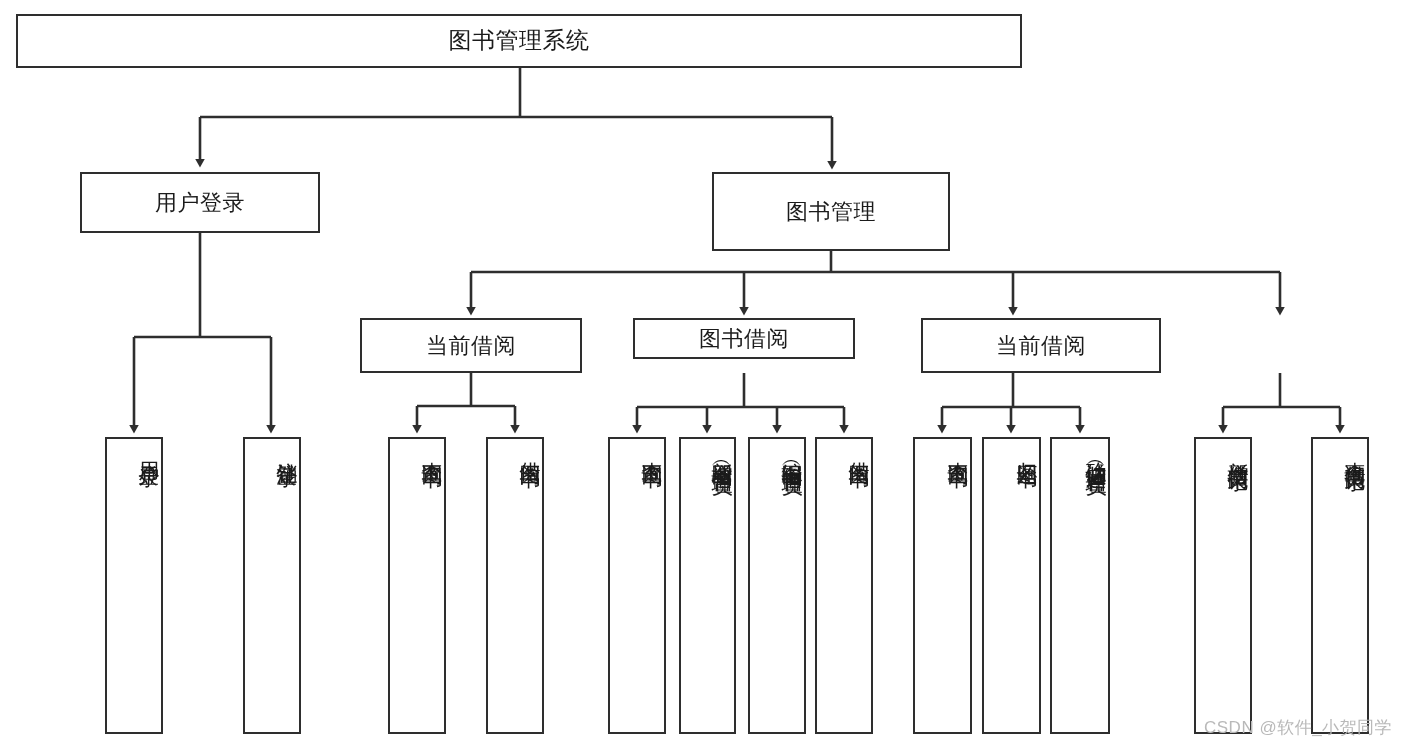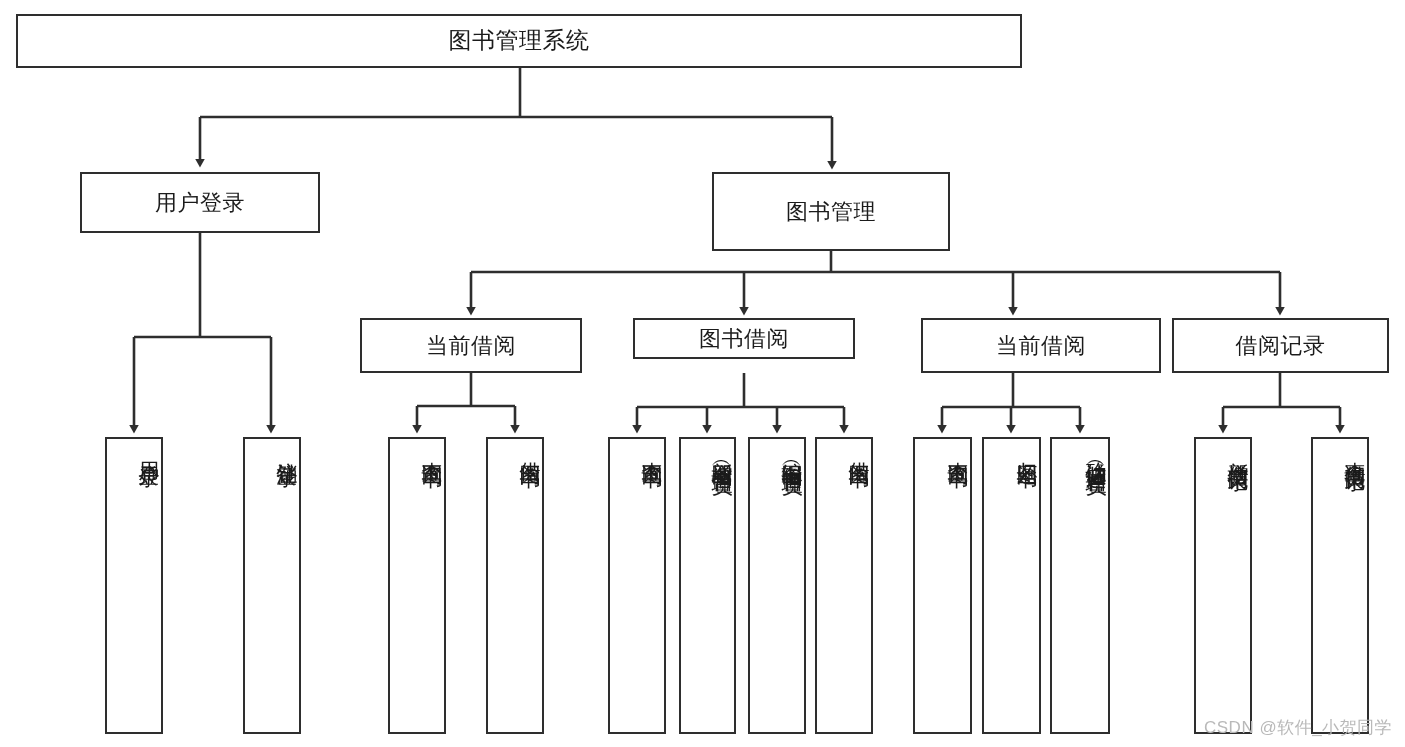--- a/index.html
+++ b/index.html
@@ -138,23 +138,20 @@
 
   <div class="node horiz" style="left:360px; top:318px; width:222px; height:55px;">
     <span>当前借阅</span>
   </div>
   <div class="node horiz" style="left:633px; top:318px; width:222px; height:41px;">
     <span>图书借阅</span>
   </div>
   <div class="node horiz" style="left:921px; top:318px; width:240px; height:55px;">
     <span>当前借阅</span>
   </div>
-  <div class="node horiz" style="left:1172px; top:318px; width:217px; height:55px;">
-    <span>借阅记录</span>
-  </div>
 
   <div class="node vert" style="left:105px; top:437px; width:58px; height:297px;">
     <span class="vlabel">用户登录</span>
   </div>
   <div class="node vert" style="left:243px; top:437px; width:58px; height:297px;">
     <span class="vlabel">注销登录</span>
   </div>
 
   <div class="node vert" style="left:388px; top:437px; width:58px; height:297px;">
     <span class="vlabel">查询图书</span>

